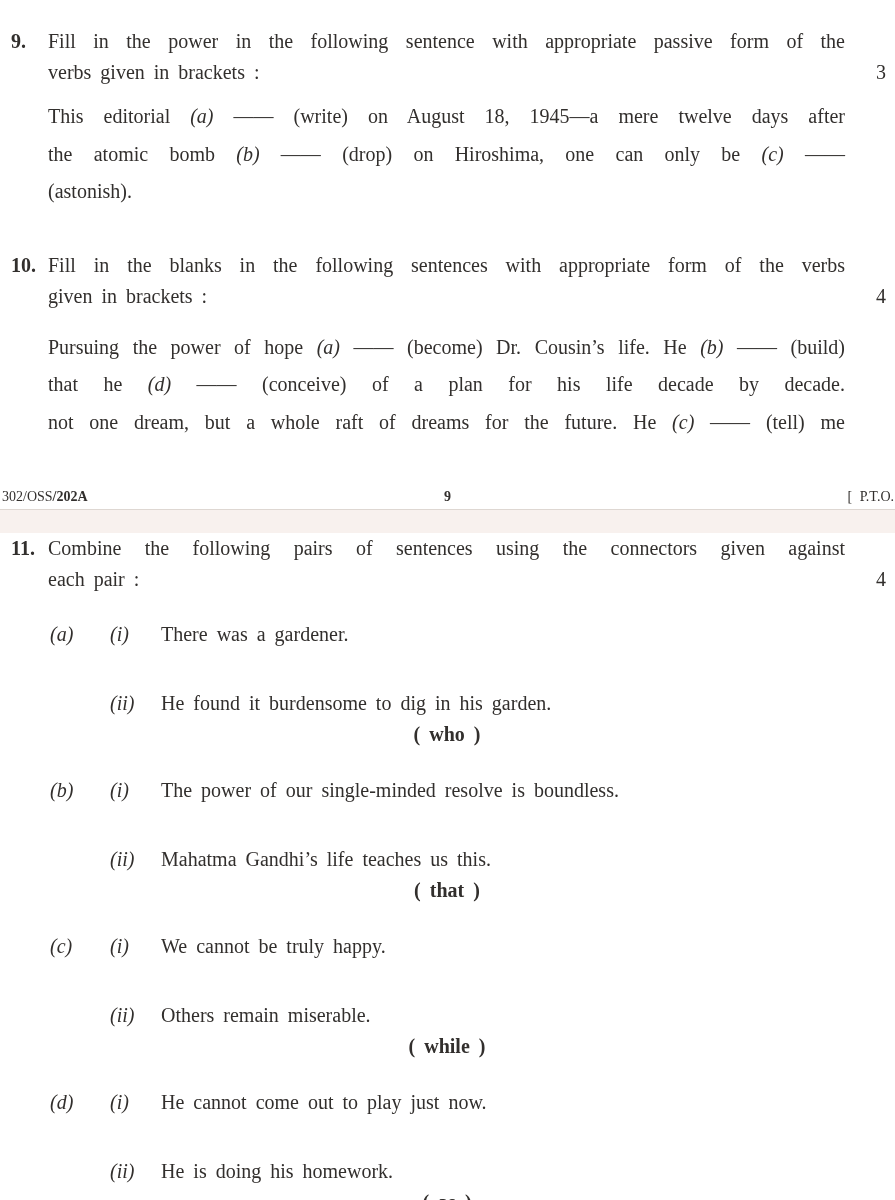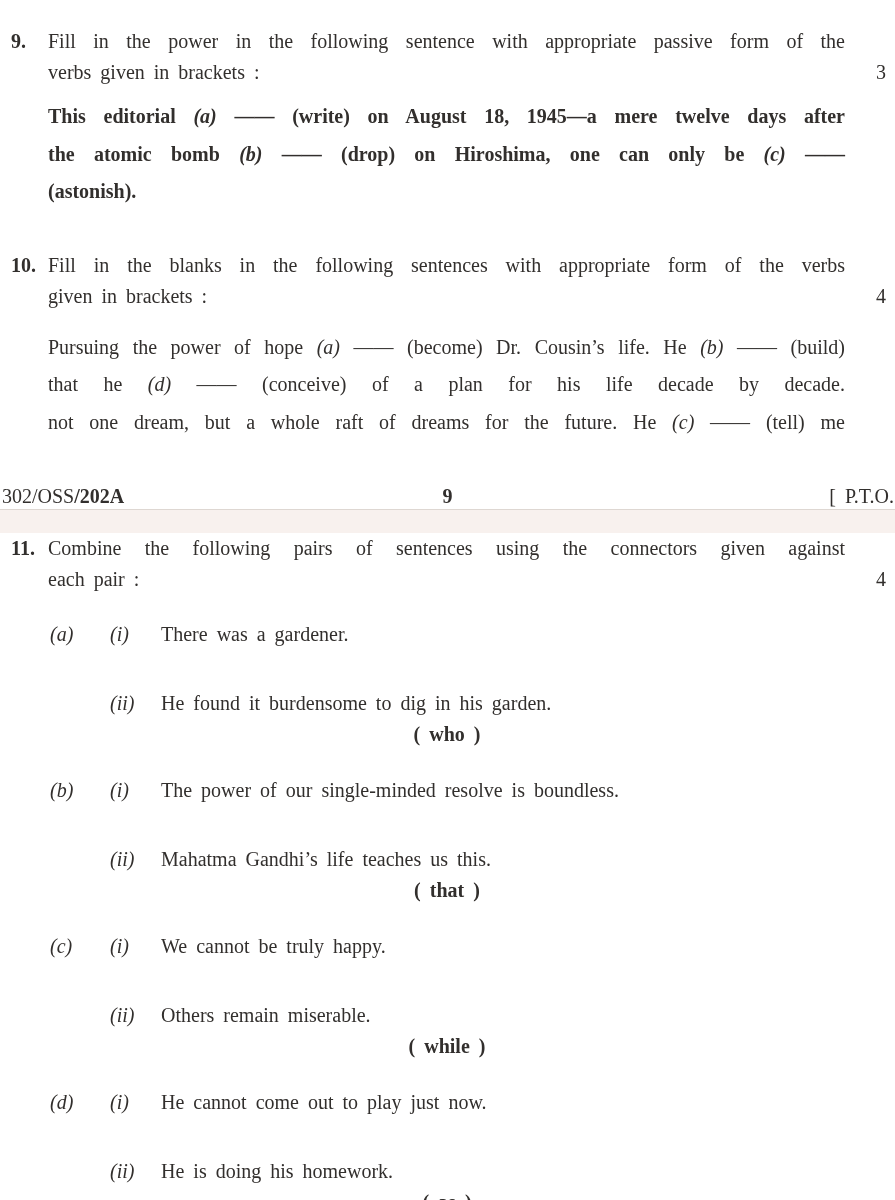--- a/index.html
+++ b/index.html
@@ -24,30 +24,30 @@
   }
   .qbody { margin-left: 48px; width: 797px; }
   .hline { line-height: 31px; position: relative; }
   .jfull { text-align: justify; text-align-last: justify; }
   .mark { position: absolute; right: -41px; top: 0; }
   .para { margin-left: 48px; width: 797px; }
   .pline { line-height: 37.5px; }
   .it { font-style: italic; }
 
   .q9 { margin-top: 26px; }
-  .q9 .para { margin-top: 10px; font-weight: bold; }
+  .q9 .para { margin-top: 10px; }
   .q10 { margin-top: 39px; }
   .q10 .para { margin-top: 17px; }
 
   .footer {
     position: relative;
     margin-top: 43px;
     height: 25px;
     line-height: 25px;
-    font-size: 20px;
+    font-size: 14px;
   }
   .footer-left { position: absolute; left: 2px; top: 0; }
   .footer-bold { font-weight: bold; }
   .footer-center { position: absolute; left: 0; right: 0; top: 0; text-align: center; font-weight: bold; }
   .footer-right { position: absolute; right: 1px; top: 0; }
 
   .band {
     height: 23px;
     background: #f8f1ee;
     border-top: 1px solid #ded7d2;

